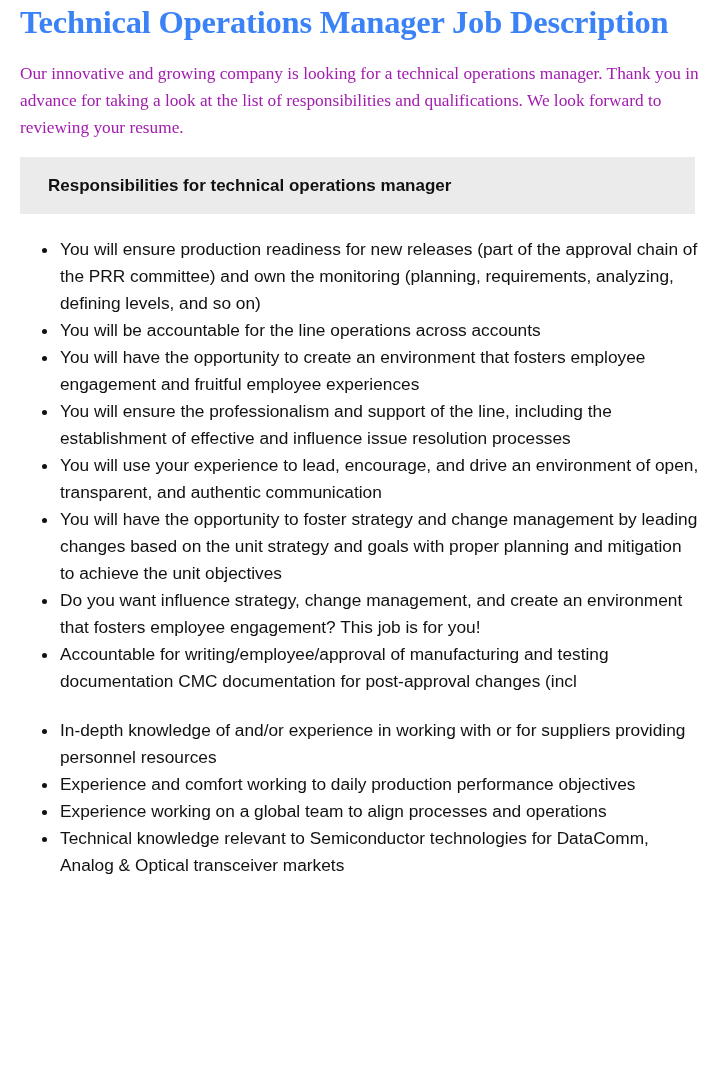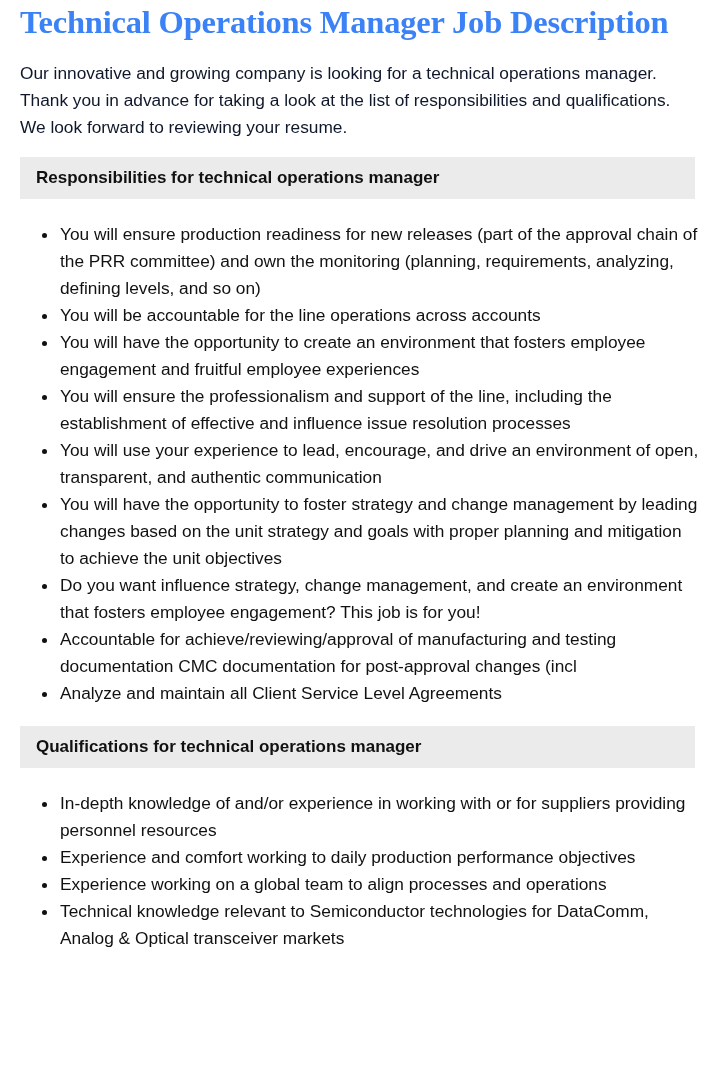--- a/index.html
+++ b/index.html
@@ -21,29 +21,30 @@
       color: #3b82f6;
       white-space: nowrap;
       padding-left: 20px;
       margin-top: 0px;
       letter-spacing: -0.2px;
     }
     .intro {
       font-size: 17.3px;
       line-height: 27px;
       margin: 16px 20px 0 20px;
-      color: #0f172a;
+      color: #a21caf;
+      font-family: Liberation Serif, serif;
     }
     .section-header {
       background: #ebebeb;
       margin: 0 25px 0 20px;
-      height: 42px;
+      height: 57px;
       display: flex;
       align-items: center;
-      padding-left: 16px;
+      padding-left: 28px;
       font-size: 17px;
       font-weight: 700;
       color: #111;
     }
     .section-header.resp { margin-top: 16px; }
     .section-header.qual { margin-top: 19px; }
     ul.bullets {
       list-style: none;
       margin: 22px 20px 0 20px;
     }
@@ -75,26 +76,24 @@
 <section>
   <h2 class="section-header resp">Responsibilities for technical operations manager</h2>
   <ul class="bullets">
     <li>You will ensure production readiness for new releases (part of the approval chain of the PRR committee) and own the monitoring (planning, requirements, analyzing, defining levels, and so on)</li>
     <li>You will be accountable for the line operations across accounts</li>
     <li>You will have the opportunity to create an environment that fosters employee engagement and fruitful employee experiences</li>
     <li>You will ensure the professionalism and support of the line, including the establishment of effective and influence issue resolution processes</li>
     <li>You will use your experience to lead, encourage, and drive an environment of open, transparent, and authentic communication</li>
     <li>You will have the opportunity to foster strategy and change management by leading changes based on the unit strategy and goals with proper planning and mitigation to achieve the unit objectives</li>
     <li>Do you want influence strategy, change management, and create an environment that fosters employee engagement? This job is for you!</li>
-    <li>Accountable for achieve/reviewing/approval of manufacturing and testing documentation CMC documentation for post-approval changes (incl</li>
-    <li>Analyze and maintain all Client Service Level Agreements</li>
+    <li>Accountable for writing/employee/approval of manufacturing and testing documentation CMC documentation for post-approval changes (incl</li>
   </ul>
 </section>
 
 <section>
-  <h2 class="section-header qual">Qualifications for technical operations manager</h2>
   <ul class="bullets">
     <li>In-depth knowledge of and/or experience in working with or for suppliers providing personnel resources</li>
     <li>Experience and comfort working to daily production performance objectives</li>
     <li>Experience working on a global team to align processes and operations</li>
     <li>Technical knowledge relevant to Semiconductor technologies for DataComm, Analog &amp; Optical transceiver markets</li>
   </ul>
 </section>
 
 </body></html>

